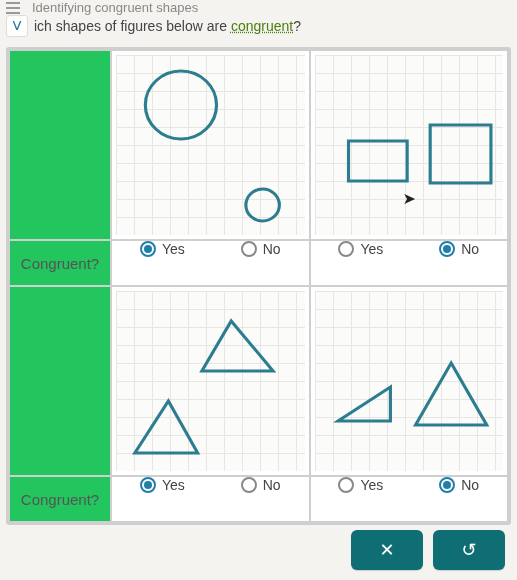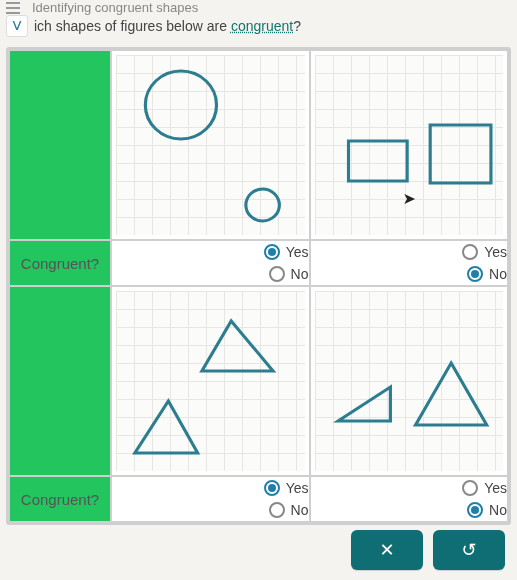--- a/index.html
+++ b/index.html
@@ -23,21 +23,21 @@
   }
   .menu-icon { display:inline-flex; flex-direction:column; gap:3px; }
   .menu-icon span { width:14px; height:2px; background:#999; }
   .chevron-row { display:flex; align-items:center; gap:6px; padding:0 6px 6px 6px; }
   .chevron {
     color:#2a7aa0; font-size:18px;
     background:#fff; border:1px solid #ddd; border-radius:3px;
     width:22px; height:22px; display:flex; align-items:center; justify-content:center;
   }
   .question { color:#444; font-size:14px; }
-  .congruent-link { color:#0f766e; text-decoration: underline dotted; }
+  .congruent-link { color:#4d7c0f; text-decoration: underline dotted; }
   .board {
     margin: 4px 6px 0 6px;
     border: 2px solid #cfcfcf;
     border-radius: 3px;
     background:#fff;
   }
   table { border-collapse: collapse; width:100%; }
   td {
     border: 2px solid #cfcfcf;
     vertical-align: middle;
@@ -48,21 +48,21 @@
   .fig-cell { height: 190px; padding:4px; }
   .answer-cell { height:46px; }
   .grid-bg {
     width: 100%; height: 100%;
     background-color: #fbfbf9;
     background-image: linear-gradient(#e8e6e2 1px, transparent 1px),
                       linear-gradient(90deg, #e8e6e2 1px, transparent 1px);
     background-size: 18px 18px;
     position: relative;
   }
-  .radio-pair { display:flex; justify-content:space-around; align-items:flex-end; height:100%;flex-direction:column;}
+  .radio-pair { display:flex; justify-content:space-around; align-items:flex-start; height:100%;}
   label.radio { display:flex; align-items:center; gap:6px; cursor:pointer; color:#444;}
   .rdot {
     width:16px; height:16px; border:2px solid #888; border-radius:50%;
     display:inline-flex; align-items:center; justify-content:center; background:#fff;
   }
   .rdot.sel { border-color:#1f7fa8; }
   .rdot.sel::after { content:""; width:8px; height:8px; border-radius:50%; background:#1f7fa8; }
   .cursor-arrow {
     position:absolute; font-size:16px; color:#222;
   }

